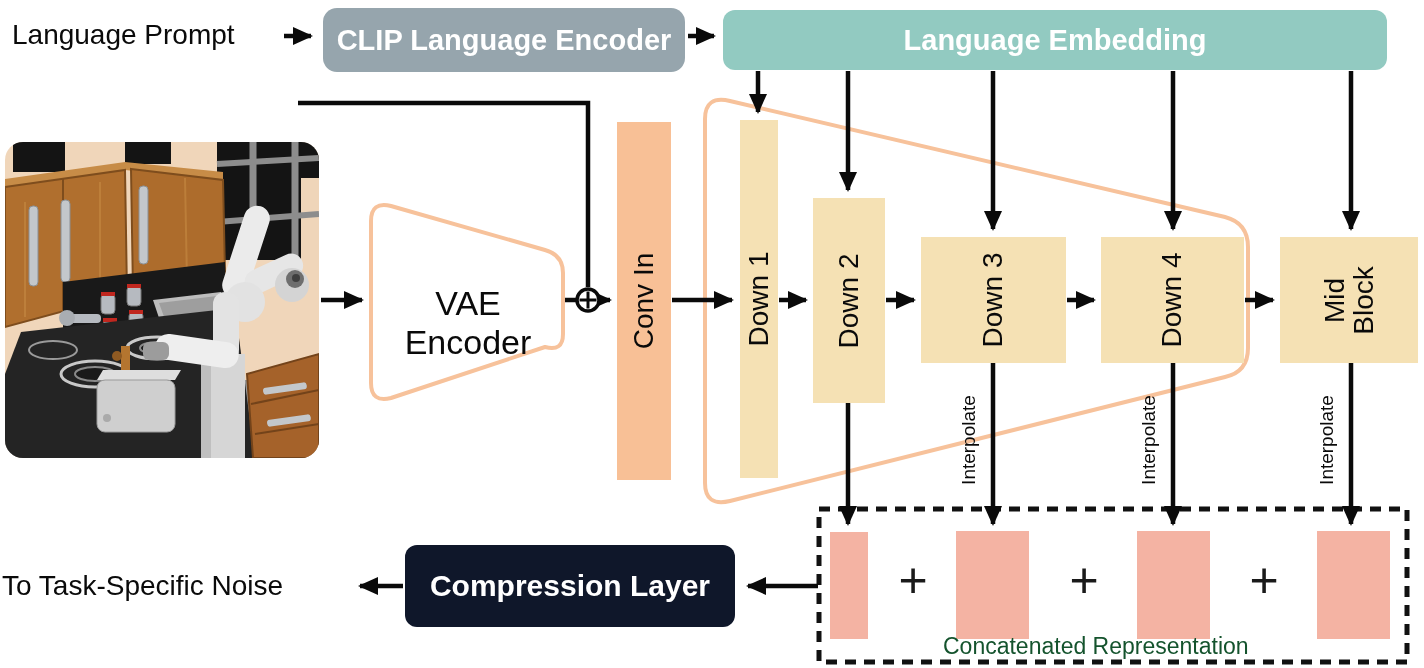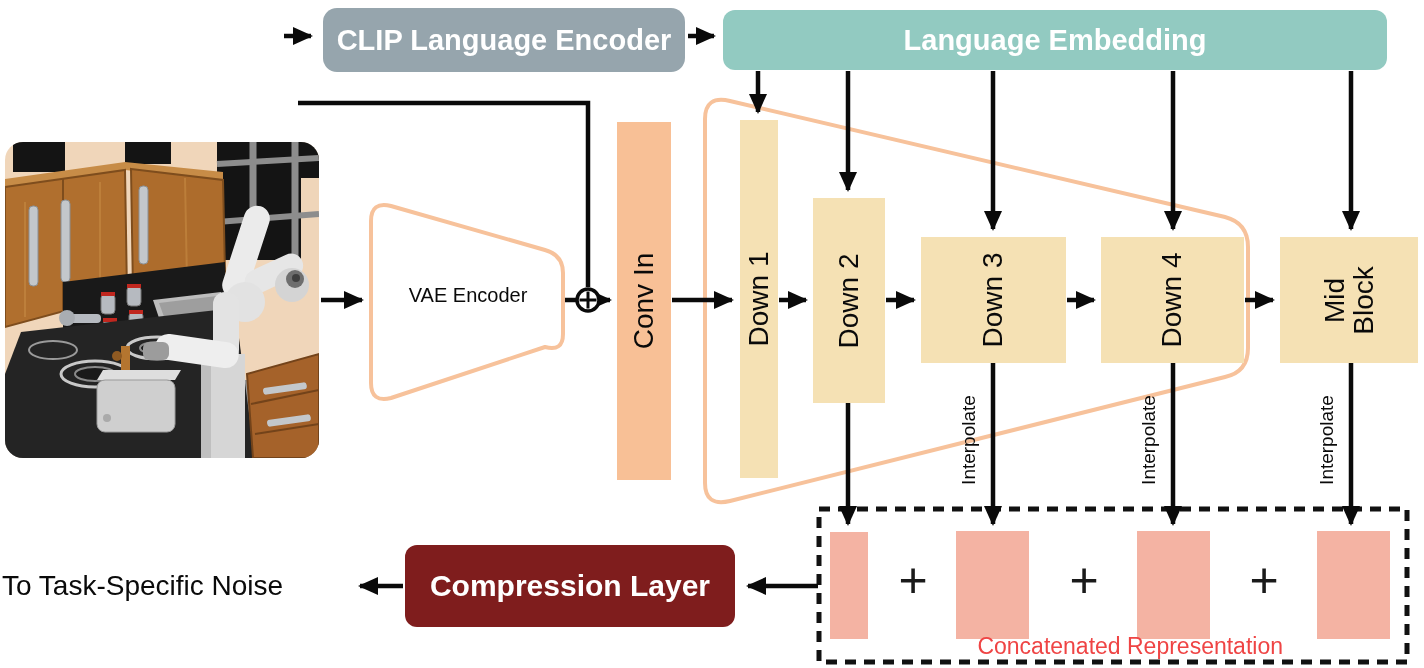--- a/index.html
+++ b/index.html
@@ -17,38 +17,38 @@
   }
   .block>span{transform:rotate(-90deg);white-space:nowrap;font-size:28px;color:#0a0a0a;}
   .block.wrap>span{white-space:normal;width:118px;text-align:center;line-height:1.05;}
   .vlabel{position:absolute;display:flex;align-items:center;justify-content:center;z-index:12;}
   .vlabel>span{transform:rotate(-90deg);white-space:nowrap;font-size:19px;color:#0a0a0a;}
   .clip-bg{background:#96a5ad;border-radius:14px;font-size:29px;}
   .embed-bg{background:#92cac1;border-radius:12px;font-size:29px;}
   .conv-bg{background:#f8c096;}
   .down-bg{background:#f5e1b4;}
   .pink-bg{position:absolute;background:#f4b3a3;z-index:9;}
-  .comp-bg{background:#7f1d1d;border-radius:12px;font-size:30px;}
+  .comp-bg{background:#0f172a;border-radius:12px;font-size:30px;}
   .plus{
     position:absolute;display:flex;align-items:center;justify-content:center;
     font-size:50px;font-weight:300;z-index:11;color:#1a1a1a;
   }
   .math{font-style:italic;font-family:"DejaVu Serif",serif;}
   .sub{font-style:italic;font-family:"DejaVu Serif",serif;font-size:20px;vertical-align:-7px;}
   #underlay,#arrowlay{position:absolute;left:0;top:0;pointer-events:none;}
   #underlay{z-index:5;}
   #arrowlay{z-index:20;}
   #scene{
     position:absolute;left:5px;top:142px;width:314px;height:316px;border-radius:18px;
     overflow:hidden;z-index:8;
   }
   #vae-label{position:absolute;left:375px;top:284px;width:186px;text-align:center;
-    font-size:20px;z-index:12;}
-  #concat-caption{position:absolute;left:943px;top:633px;width:340px;text-align:right;
-    font-size:23px;z-index:11;color:#ef4444;}
+    font-size:34px;z-index:12;}
+  #concat-caption{position:absolute;left:943px;top:633px;width:340px;text-align:left;
+    font-size:23px;z-index:11;color:#14532d;}
 </style>
 </head>
 <body>
 
 <div id="canvas">
 
   <svg id="underlay" width="1424" height="668" viewBox="0 0 1424 668">
 
     <path d="M 371 383 L 371 221 Q 371 201 391 206 L 545 250 Q 563 255 563 273
              L 563 334 Q 563 352 545 347 L 391 398 Q 371 403 371 383 Z" fill="none" stroke="#f7c29b" stroke-width="4" stroke-linejoin="round"></path>
@@ -145,20 +145,21 @@
       <g>
         <polygon points="242,232 314,212 314,316 248,316" fill="#a5622a" stroke="#73431a" stroke-width="2"></polygon>
         <line x1="246" y1="262" x2="314" y2="248" stroke="#73431a" stroke-width="2"></line>
         <line x1="250" y1="292" x2="314" y2="282" stroke="#73431a" stroke-width="2"></line>
         <rect x="258" y="243" width="44" height="7" rx="3" fill="#c3c7cb" transform="rotate(-8 280 247)"></rect>
         <rect x="262" y="275" width="44" height="7" rx="3" fill="#c3c7cb" transform="rotate(-8 284 279)"></rect>
       </g>
     </svg>
   </div>
 
+  <div class="lbl" style="left:12px;top:19px;">Language Prompt</div>
 
   <div class="pill clip-bg" style="left:323px;top:8px;width:362px;height:64px;">CLIP Language Encoder</div>
 
   <div class="pill embed-bg" style="left:723px;top:10px;width:664px;height:60px;">Language Embedding</div>
 
 
   <div id="vae-label">VAE Encoder</div>
 
   <div class="block conv-bg" style="left:617px;top:122px;width:54px;height:358px;">
     <span>Conv In</span>

